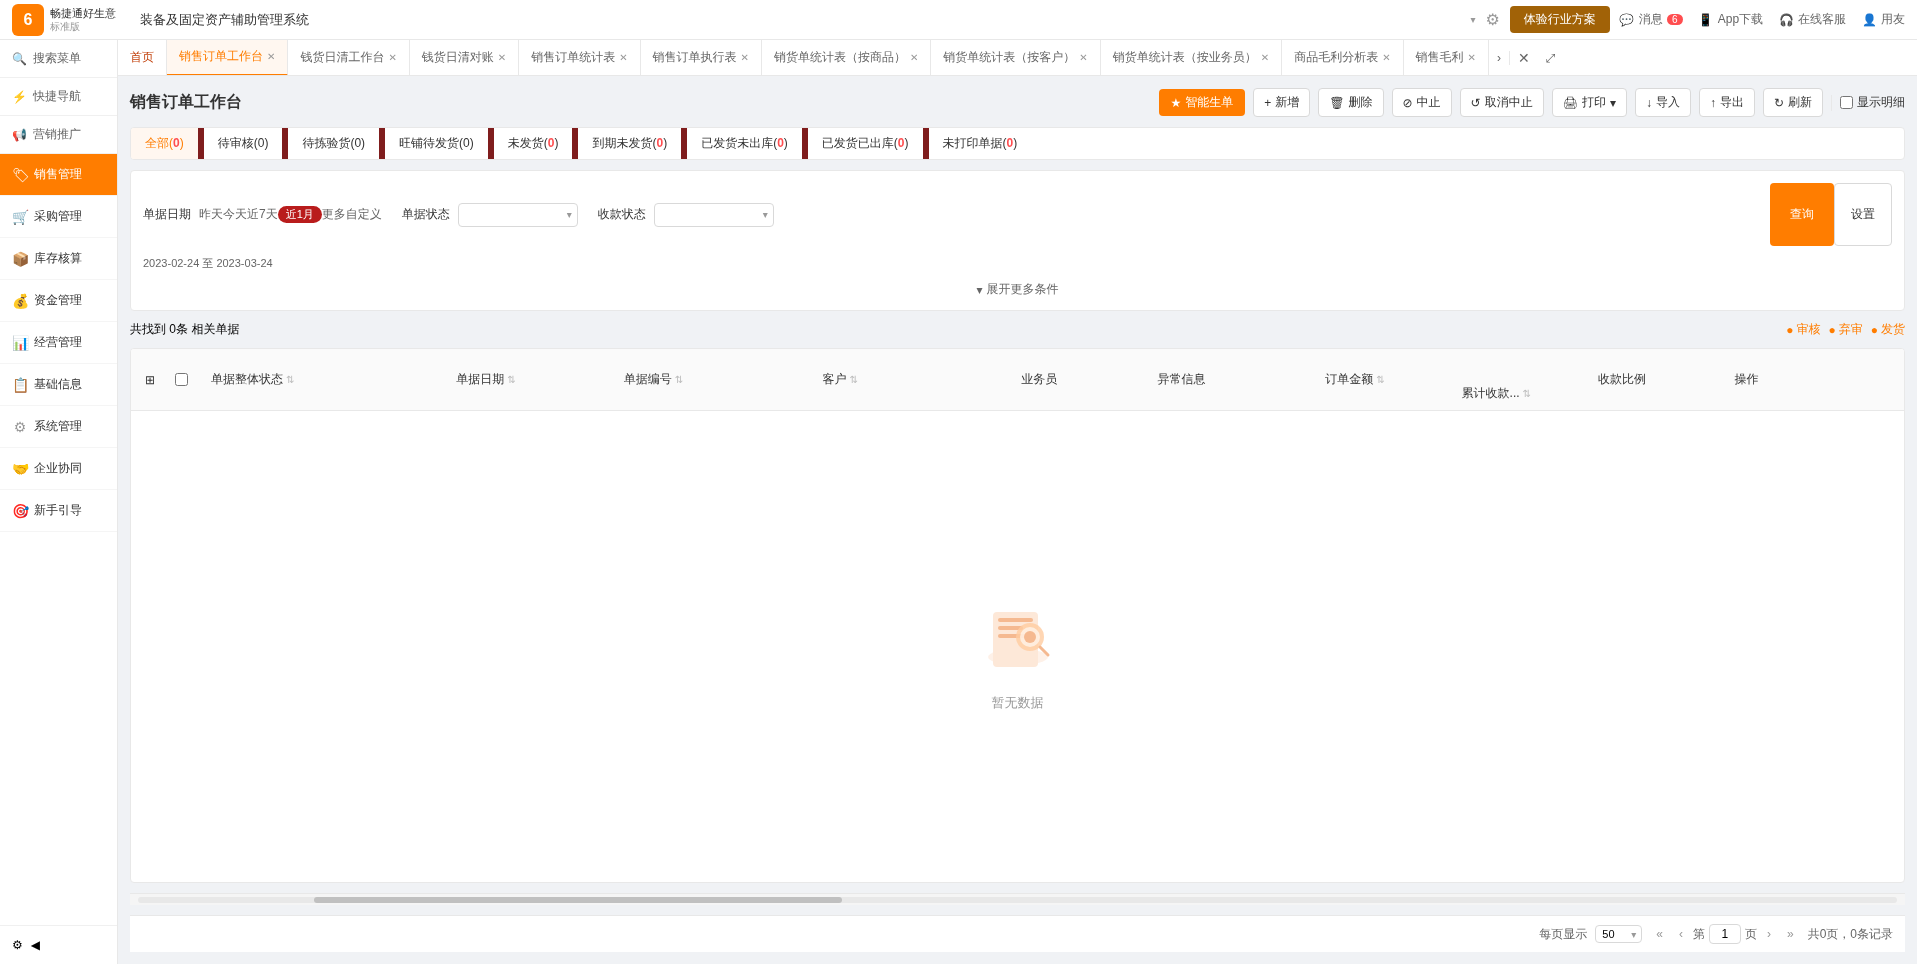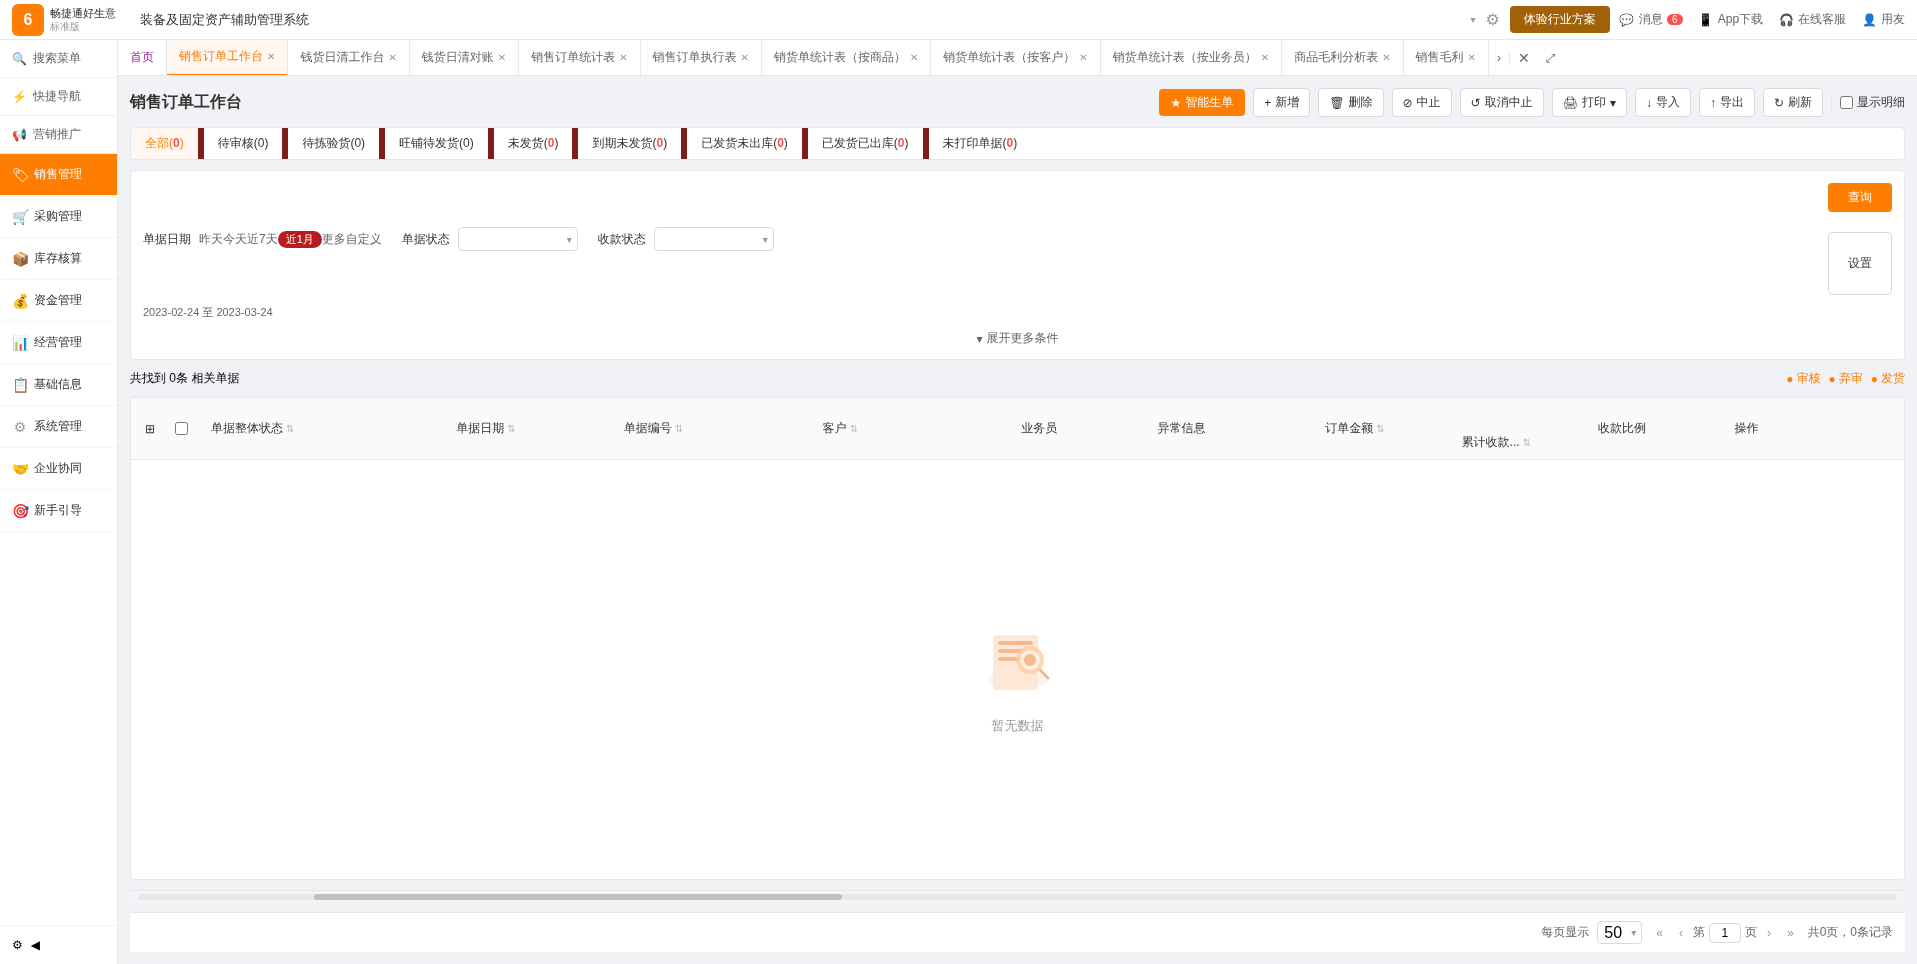--- a/index.html
+++ b/index.html
@@ -36,21 +36,21 @@
     .sidebar-label { font-size: 12px; }
     .sidebar-bottom { margin-top: auto; display: flex; align-items: center; padding: 12px; border-top: 1px solid #f0f0f0; gap: 8px; }
     
     
     .content-area { flex: 1; display: flex; flex-direction: column; overflow: hidden; background: #f0f2f5; }
     
     
     .tab-bar { display: flex; align-items: center; background: #fff; border-bottom: 1px solid #e8e8e8; height: 36px; flex-shrink: 0; overflow: hidden; }
     .tab-item { display: flex; align-items: center; gap: 4px; padding: 0 12px; height: 36px; cursor: pointer; color: #666; font-size: 12px; border-right: 1px solid #e8e8e8; white-space: nowrap; flex-shrink: 0; }
     .tab-item.active { background: #fff7f0; color: #ff7d00; border-bottom: 2px solid #ff7d00; }
-    .tab-item.home { color: #a21caf; font-weight: 500; }
+    .tab-item.home { color: #c2410c; font-weight: 500; }
     .tab-close { color: #999; font-size: 10px; cursor: pointer; }
     .tab-overflow { display: flex; align-items: center; gap: 4px; padding: 0 8px; cursor: pointer; color: #666; border-right: 1px solid #e8e8e8; }
     .tab-close-all { display: flex; align-items: center; padding: 0 8px; cursor: pointer; color: #666; font-size: 14px; }
     .tab-maximize { padding: 0 8px; cursor: pointer; color: #666; }
     
     
     .page-content { flex: 1; overflow: auto; padding: 12px; display: flex; flex-direction: column; gap: 10px; }
     
     
     .page-title-bar { display: flex; align-items: center; justify-content: space-between; flex-shrink: 0; }
@@ -77,21 +77,21 @@
     .date-filter { display: flex; align-items: center; gap: 0; }
     .date-option { color: #666; font-size: 12px; cursor: pointer; }
     .date-range-badge { background: #b91c1c; color: white; border-radius: 10px; padding: 1px 8px; font-size: 11px; cursor: pointer; }
     .date-range-text { color: #666; font-size: 11px; }
     .search-select { border: 1px solid #d9d9d9; border-radius: 4px; padding: 4px 24px 4px 8px; font-size: 12px; color: #333; background: white; appearance: none; cursor: pointer; min-width: 120px; }
     .select-wrapper { position: relative; display: inline-flex; align-items: center; }
     .select-arrow { position: absolute; right: 6px; color: #999; pointer-events: none; font-size: 10px; }
     .expand-btn { display: flex; align-items: center; gap: 4px; color: #666; font-size: 12px; cursor: pointer; margin: 0 auto; }
     .search-btn { background: #ff7d00; color: white; border: none; border-radius: 4px; padding: 6px 20px; font-size: 12px; cursor: pointer; }
     .set-btn { background: white; color: #333; border: 1px solid #d9d9d9; border-radius: 4px; padding: 22px 16px; font-size: 12px; cursor: pointer; }
-    .search-actions-col { display: flex; flex-direction: column; gap: 20px; margin-left: auto; }
+    .search-actions-col { display: flex; flex-direction: row; gap: 0; margin-left: auto; }
     
     
     .result-bar { display: flex; align-items: center; justify-content: space-between; flex-shrink: 0; }
     .result-actions { display: flex; align-items: center; gap: 8px; }
     .result-btn { color: #ff7d00; font-size: 12px; cursor: pointer; display: flex; align-items: center; gap: 3px; }
     
     
     .table-wrapper { background: white; border-radius: 4px; border: 1px solid #e8e8e8; flex: 1; display: flex; flex-direction: column; overflow: hidden; }
     .table-header { display: flex; align-items: center; background: #fafafa; border-bottom: 1px solid #e8e8e8; padding: 0 8px; min-height: 36px; }
     .th { padding: 8px 6px; color: #333; font-weight: 500; font-size: 12px; display: flex; align-items: center; gap: 3px; }
@@ -110,21 +110,21 @@
     .col-ops { flex: 1; min-width: 80px; }
     
     
     .empty-state { flex: 1; display: flex; flex-direction: column; align-items: center; justify-content: center; gap: 12px; padding: 40px; }
     .empty-icon { width: 100px; height: 100px; position: relative; }
     .empty-text { color: #999; font-size: 13px; }
     
     
     .pagination { display: flex; align-items: center; justify-content: flex-end; padding: 8px 12px; border-top: 1px solid #e8e8e8; background: white; flex-shrink: 0; gap: 8px; }
     .page-size-label { color: #666; font-size: 12px; }
-    .page-size-select { border: 1px solid #d9d9d9; border-radius: 4px; padding: 2px 10px 2px 6px; font-size: 16px; background: white; appearance: none; cursor: pointer; }
+    .page-size-select { border: 1px solid #d9d9d9; border-radius: 4px; padding: 2px 20px 2px 6px; font-size: 11px; background: white; appearance: none; cursor: pointer; }
     .page-nav { display: flex; align-items: center; gap: 4px; color: #666; font-size: 12px; }
     .page-nav-btn { cursor: pointer; padding: 2px 6px; color: #999; }
     .page-input { border: 1px solid #d9d9d9; border-radius: 4px; padding: 2px 4px; font-size: 12px; width: 32px; text-align: center; }
     .page-total { color: #666; font-size: 12px; }
     
     
     .scroll-area { height: 12px; background: #f5f5f5; border-top: 1px solid #e8e8e8; flex-shrink: 0; display: flex; align-items: center; padding: 0 8px; }
     .scroll-track { flex: 1; height: 6px; background: #e8e8e8; border-radius: 3px; }
     .scroll-thumb { width: 30%; height: 6px; background: #c0c0c0; border-radius: 3px; margin-left: 10%; }
   </style>

